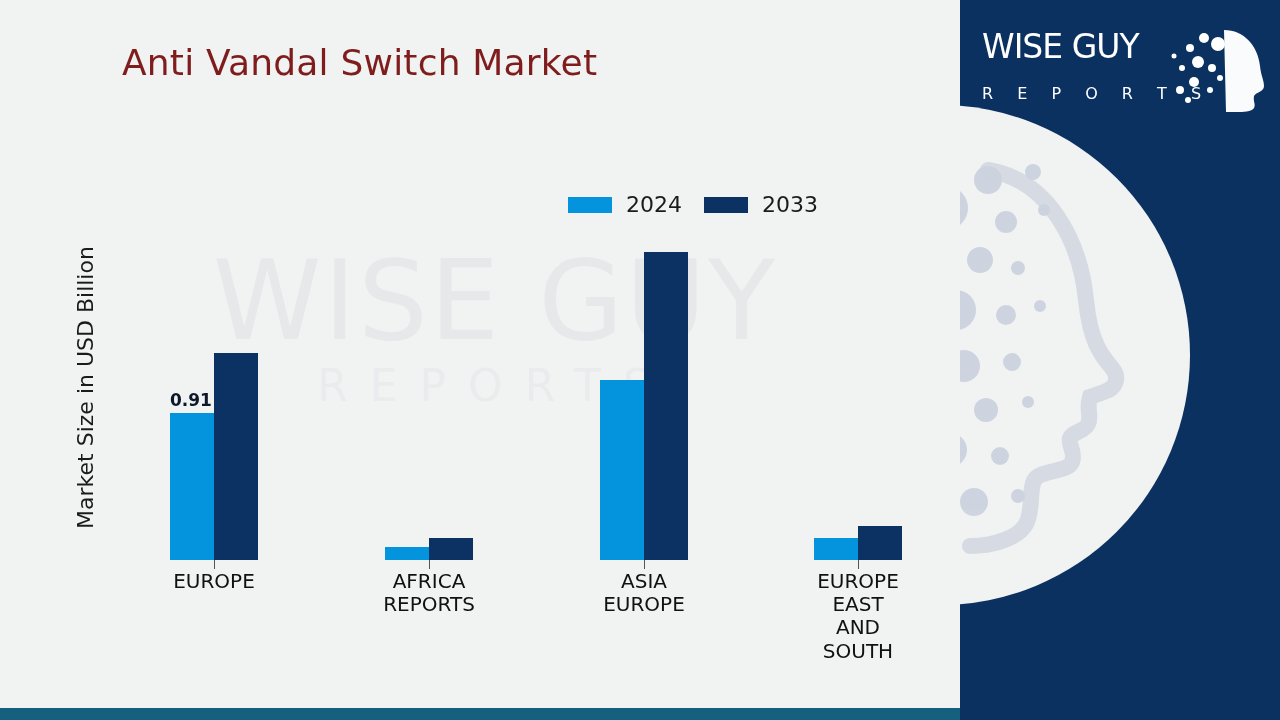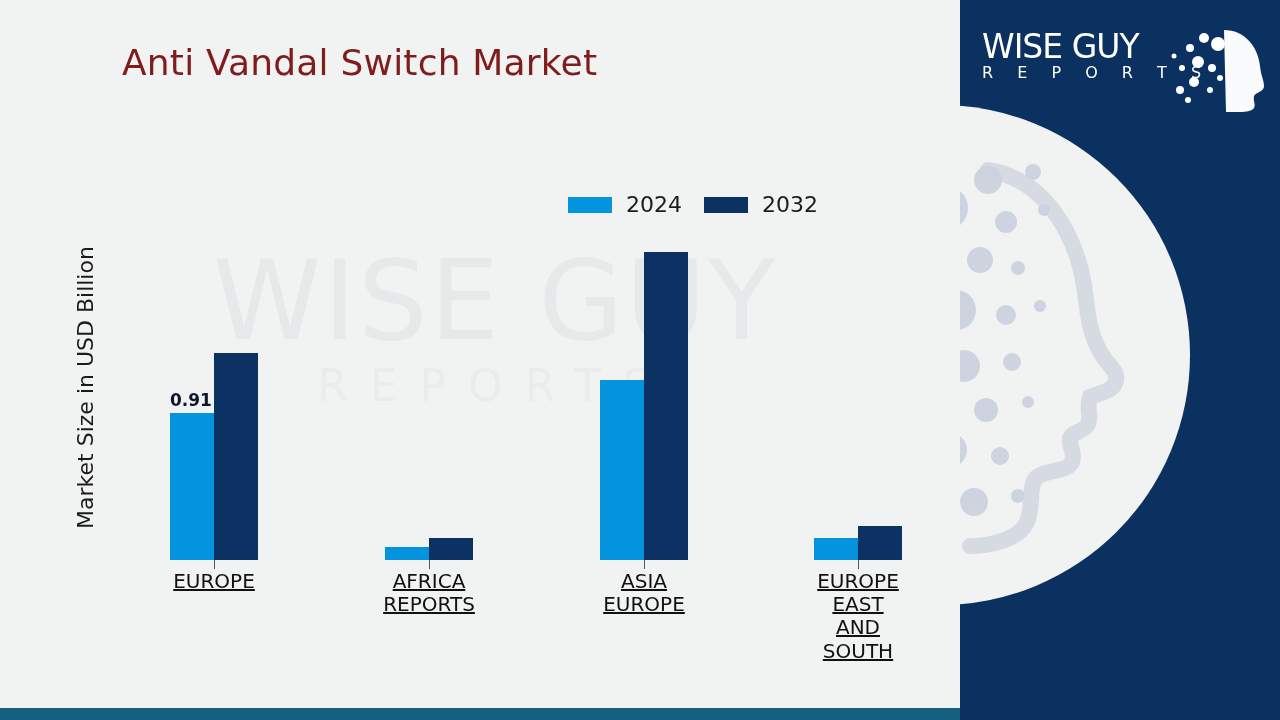--- a/index.html
+++ b/index.html
@@ -60,21 +60,21 @@
   .bar-label{
     position:absolute;font-size:17px;font-weight:bold;color:#0f172a;
     white-space:nowrap;
   }
   .tick{
     position:absolute;bottom:-9px;left:44px;width:1px;height:9px;background:#555;
   }
   .cat-label{
     position:absolute;top:100%;left:44px;transform:translateX(-50%);
     margin-top:10px;text-align:center;font-size:20px;color:#111;
-    line-height:1.16;white-space:nowrap;text-decoration:underline;
+    line-height:1.16;white-space:nowrap;
   }
 
   
   #brand-panel{
     position:absolute;left:960px;top:0;width:320px;height:720px;
     background:#0b3160;overflow:hidden;
   }
   #brand-panel .big-circle{
     position:absolute;left:-270px;top:105px;width:500px;height:500px;
     border-radius:50%;background:#f1f2f2;
@@ -83,21 +83,21 @@
     position:absolute;left:-60px;top:130px;width:300px;height:430px;opacity:1;
   }
   #logo{
     position:absolute;left:22px;top:30px;width:276px;height:86px;
   }
   #logo .logo-main{
     font-size:33px;color:#ffffff;letter-spacing:-1px;font-weight:400;
     line-height:1;white-space:nowrap;
   }
   #logo .logo-sub{
-    font-size:16px;color:#ffffff;letter-spacing:9.5px;margin-top:0;
+    font-size:16px;color:#ffffff;letter-spacing:9.5px;margin-top:21px;
     white-space:nowrap;
   }
   #logo .logo-dots{position:absolute;right:-6px;top:-6px;}
 
   #bottom-strip{
     position:absolute;left:0;bottom:0;width:1280px;height:12px;background:#15607f;
   }
   #brand-bottom-cover{
     position:absolute;left:960px;bottom:0;width:320px;height:12px;background:#0b3160;
   }
@@ -116,21 +116,21 @@
 
   <div id="y-axis-label">Market Size in USD Billion</div>
 
   <div id="legend">
     <div class="lg-item">
       <span class="swatch" style="background:#0494de"></span>
       <span class="lg-label">2024</span>
     </div>
     <div class="lg-item">
       <span class="swatch" style="background:#0c3264"></span>
-      <span class="lg-label">2032</span>
+      <span class="lg-label">2033</span>
     </div>
   </div>
 
   <div id="plot">
 
     <div class="group" style="left:170px;">
       <div class="bar-label" style="left:0px;bottom:150px;">0.91</div>
       <div class="bars">
         <span class="bar" style="height:147px;background:#0494de;"></span>
         <span class="bar" style="height:207px;background:#0c3264;"></span>

